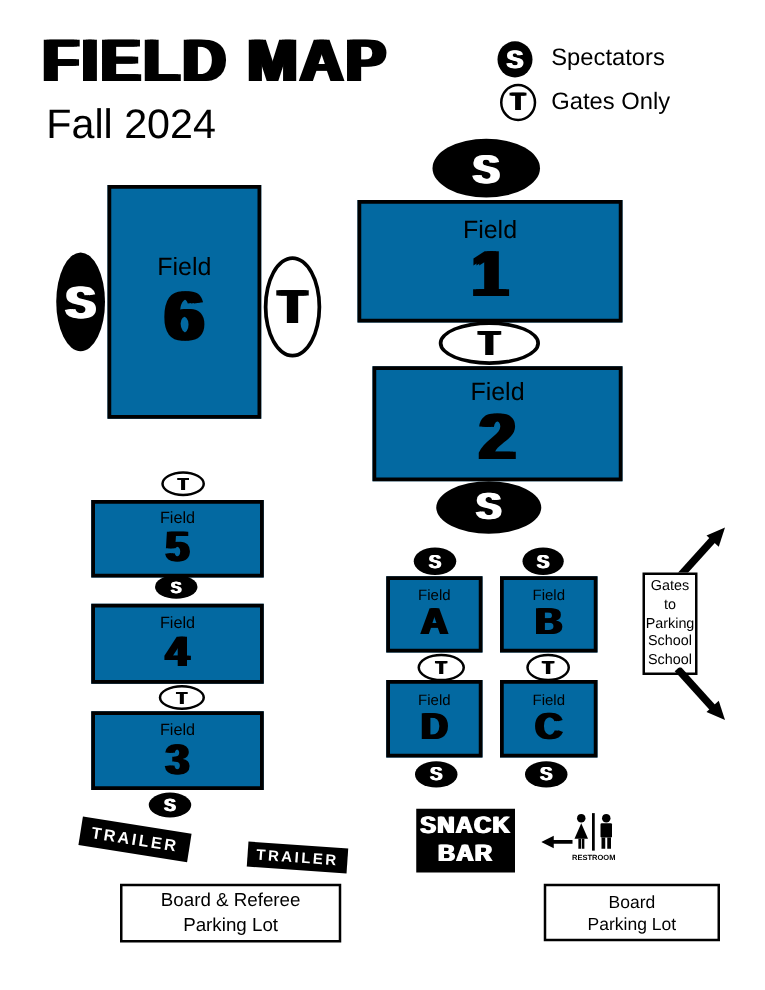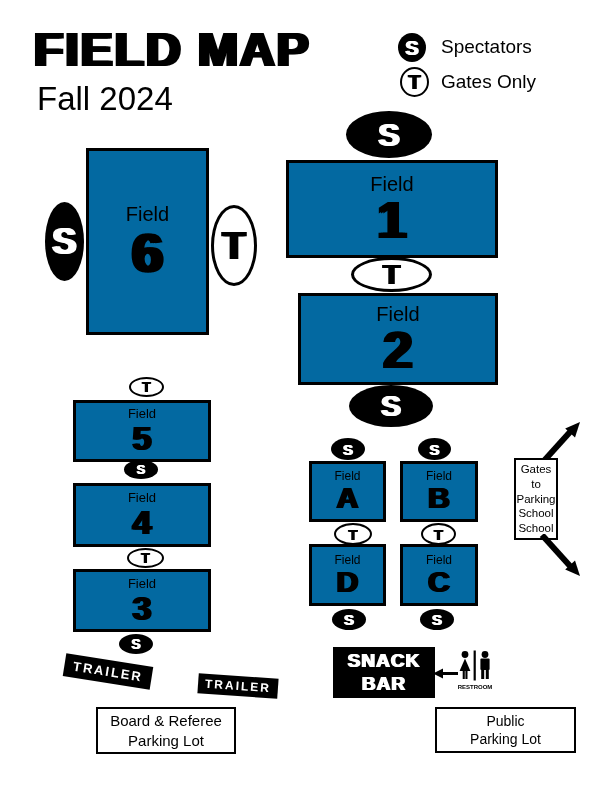--- a/index.html
+++ b/index.html
@@ -134,43 +134,43 @@
     <span>School</span>
   </div>
   <svg class="abs" style="left:536px;top:534px;" width="48" height="46" viewBox="0 0 48 46">
     <line x1="6" y1="1" x2="34" y2="32" stroke="#000" stroke-width="6"></line>
     <polygon points="44,42 39,26.6 29.2,35.6" fill="#000"></polygon>
   </svg>
 
   <div class="abs black-banner trailer" style="left:64px;top:660px;width:88px;height:23px;font-size:13px;transform:rotate(9deg);">TRAILER</div>
   <div class="abs black-banner trailer" style="left:198px;top:676px;width:80px;height:20px;font-size:12px;transform:rotate(4deg);">TRAILER</div>
 
-  <div class="abs black-banner snack heavy" style="left:333px;top:647px;width:102px;height:51px;font-size:19px;">
+  <div class="abs black-banner snack heavy" style="left:333px;top:647px;width:79px;height:51px;font-size:19px;">
     <span>SNACK</span>
     <span>BAR</span>
   </div>
   <svg class="abs" style="left:433px;top:666px;" width="26" height="15" viewBox="0 0 26 15">
     <line x1="25" y1="7.5" x2="8" y2="7.5" stroke="#000" stroke-width="3"></line>
     <polygon points="0,7.5 10,2.5 10,12.5" fill="#000"></polygon>
   </svg>
   <svg class="abs" style="left:457px;top:650px;" width="36" height="33" viewBox="0 0 36 33">
     <circle cx="8" cy="4.5" r="3.4" fill="#000"></circle>
     <polygon points="8,8.5 2.6,21 13.4,21" fill="#000"></polygon>
     <rect x="5.7" y="21" width="2.1" height="8" fill="#000"></rect>
     <rect x="8.4" y="21" width="2.1" height="8" fill="#000"></rect>
     <rect x="16.6" y="0.5" width="2.2" height="30" fill="#000"></rect>
     <circle cx="28" cy="4.5" r="3.4" fill="#000"></circle>
     <rect x="23.4" y="8.5" width="9.2" height="11.5" rx="1" fill="#000"></rect>
     <rect x="24.2" y="20" width="3" height="9" fill="#000"></rect>
     <rect x="28.8" y="20" width="3" height="9" fill="#000"></rect>
   </svg>
   <div class="abs restroom-text" style="left:449px;top:684px;width:52px;font-size:6px;">RESTROOM</div>
 
-  <div class="abs sign-box" style="left:96px;top:707px;width:140px;height:47px;font-size:15px;line-height:1.3;">
+  <div class="abs sign-box" style="left:96px;top:707px;width:177px;height:47px;font-size:15px;line-height:1.3;">
     <span>Board &amp; Referee</span>
     <span>Parking Lot</span>
   </div>
   <div class="abs sign-box" style="left:435px;top:707px;width:141px;height:46px;font-size:14px;line-height:1.3;">
-    <span>Public</span>
+    <span>Board</span>
     <span>Parking Lot</span>
   </div>
 
 </div>
 
 </body></html>

